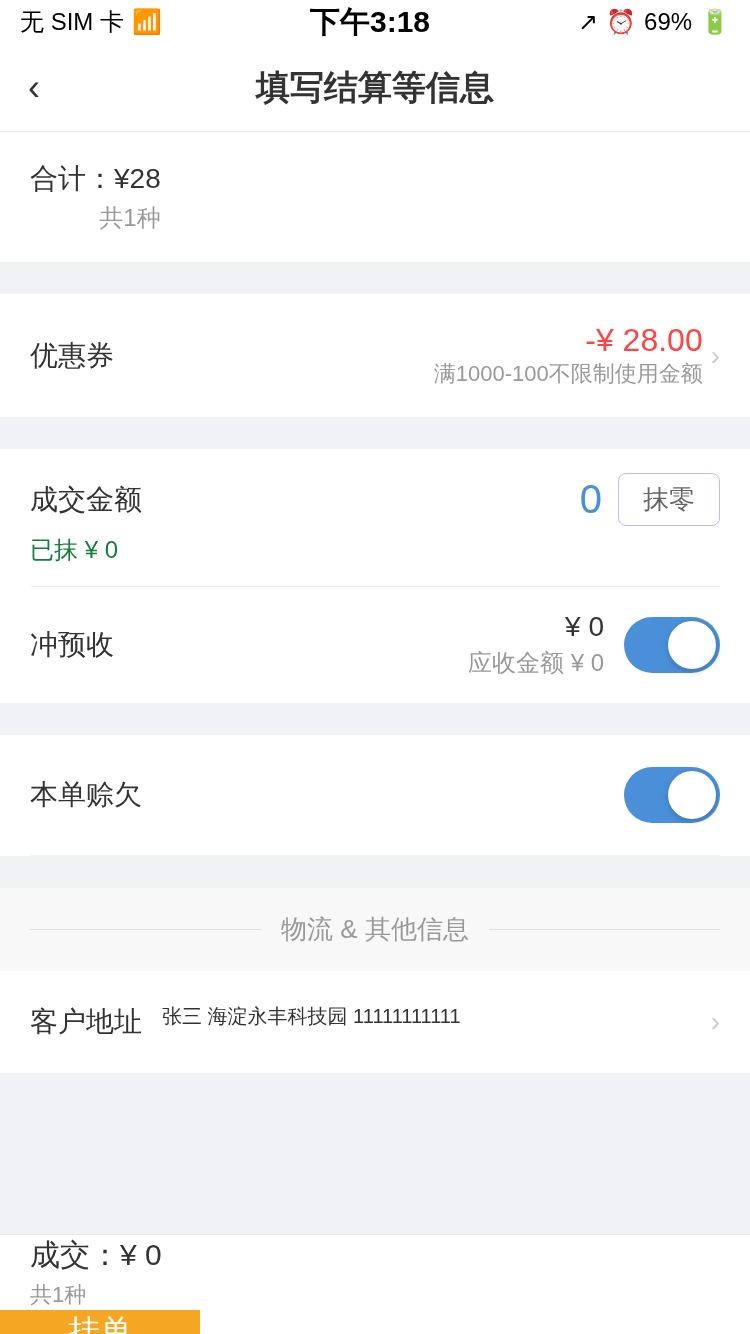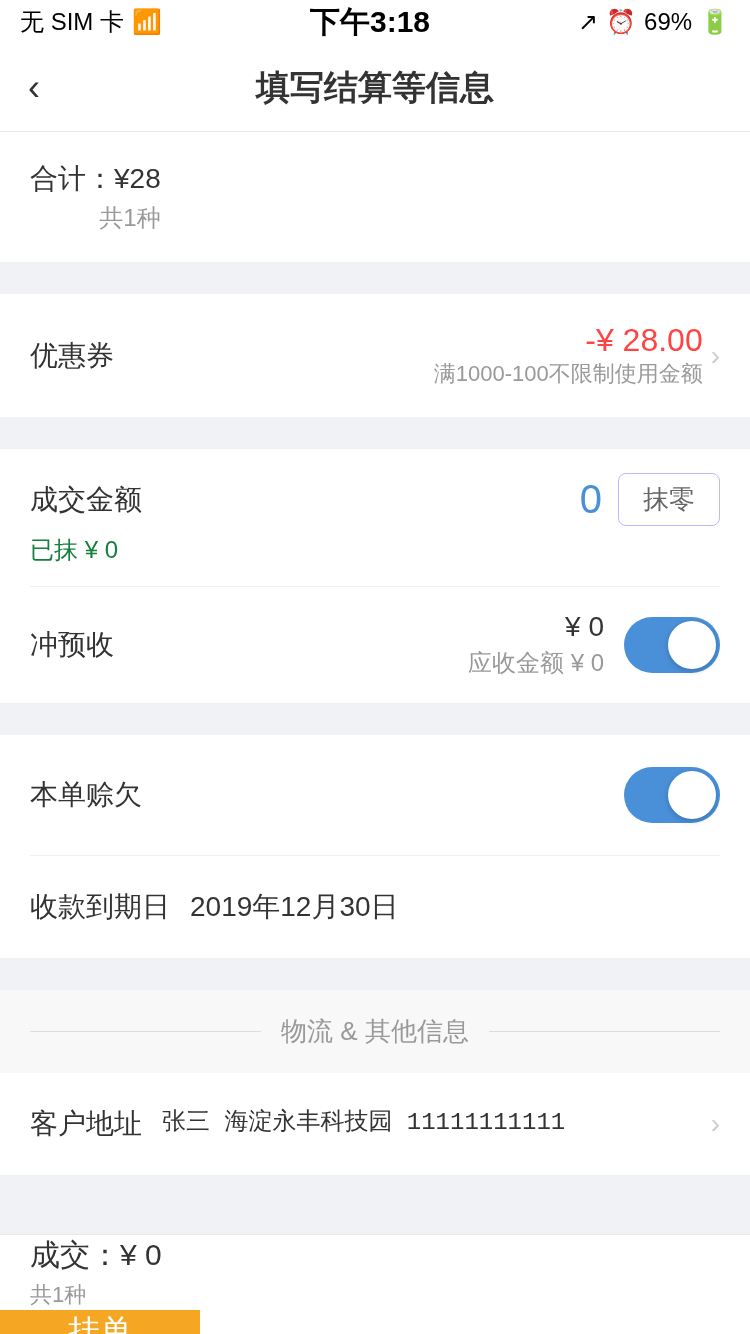--- a/index.html
+++ b/index.html
@@ -196,21 +196,21 @@
     
     .address-row {
       display: flex;
       align-items: center;
       padding: 32px 30px;
       background: #fff;
       justify-content: space-between;
     }
     .address-left { display: flex; gap: 20px; }
     .address-label { font-size: 28px; color: #333; white-space: nowrap; }
-    .address-value { font-size: 24px; color: #333; font-family: Liberation Mono, monospace; }
+    .address-value { font-size: 20px; color: #333; }
 
     
     .bottom-bar {
       position: fixed;
       bottom: 0;
       left: 0;
       width: 750px;
       height: 100px;
       display: flex;
       background: #fff;
@@ -339,24 +339,20 @@
   <div class="section">
     <div class="arrears-row">
       <span class="form-label">本单赊欠</span>
       <div class="toggle">
         <div class="toggle-knob"></div>
       </div>
     </div>
 
     <div class="divider"></div>
 
-    <div class="duedate-row">
-      <span class="duedate-label">收款到期日</span>
-      <span class="duedate-value">2019年12月30日</span>
-    </div>
   </div>
 
   <div class="section-separator"></div>
 
   <div class="logistics-header">
     <div class="logistics-line"></div>
     <span class="logistics-text">物流 &amp; 其他信息</span>
     <div class="logistics-line"></div>
   </div>
 

